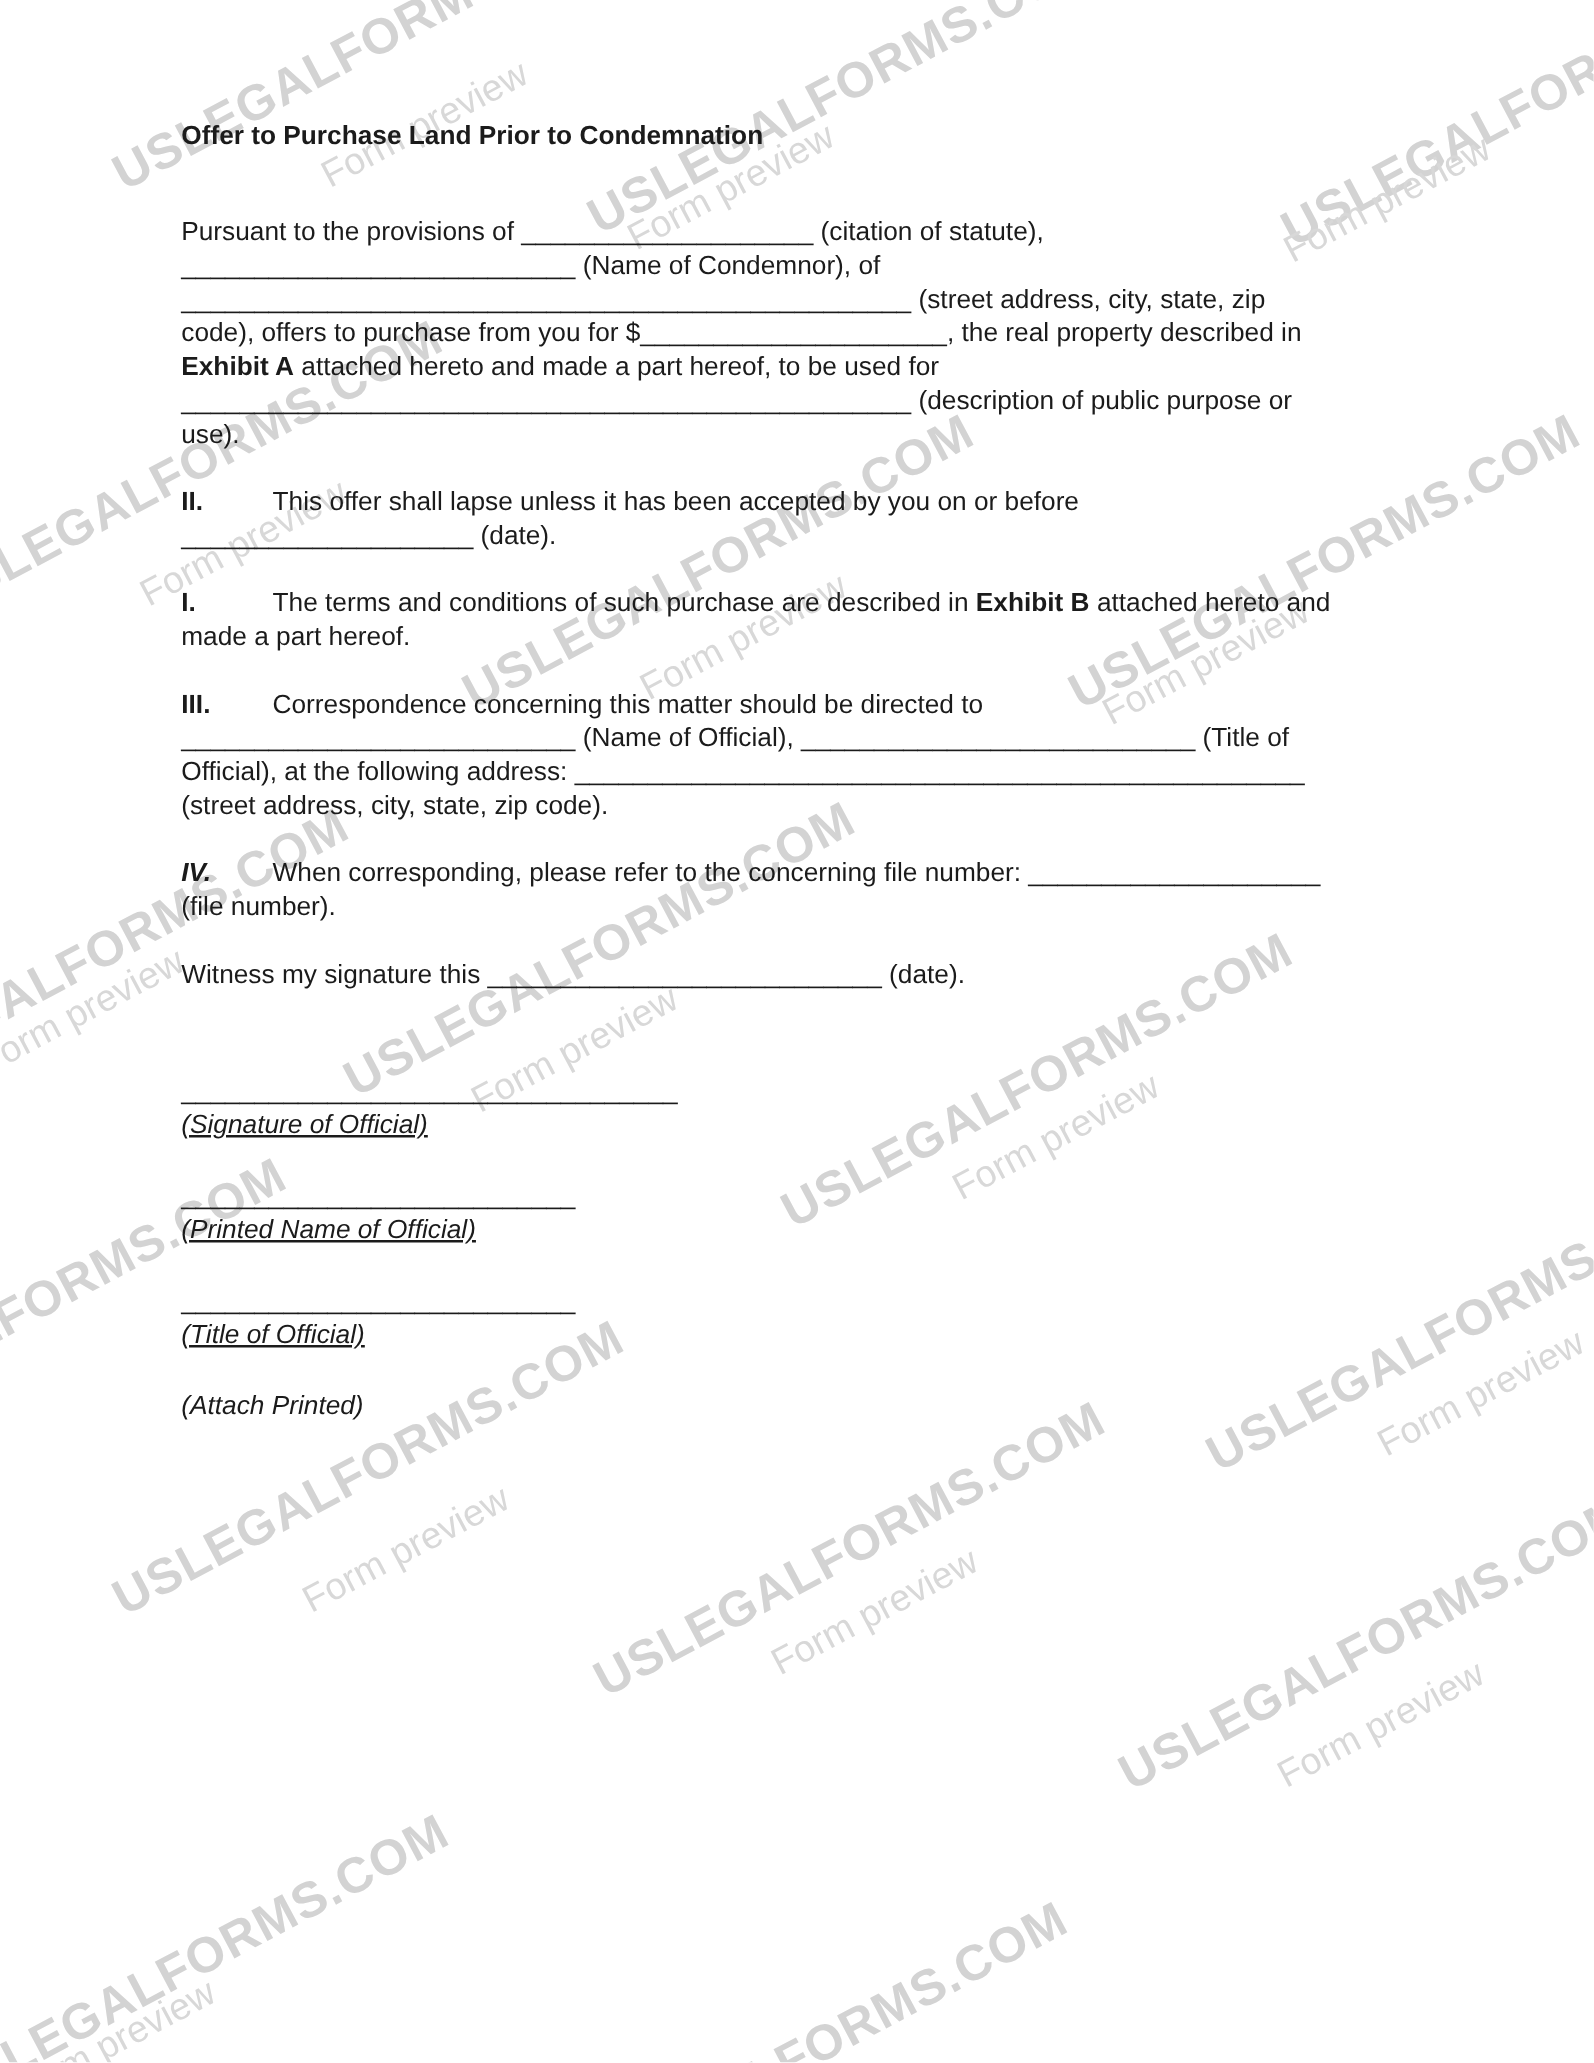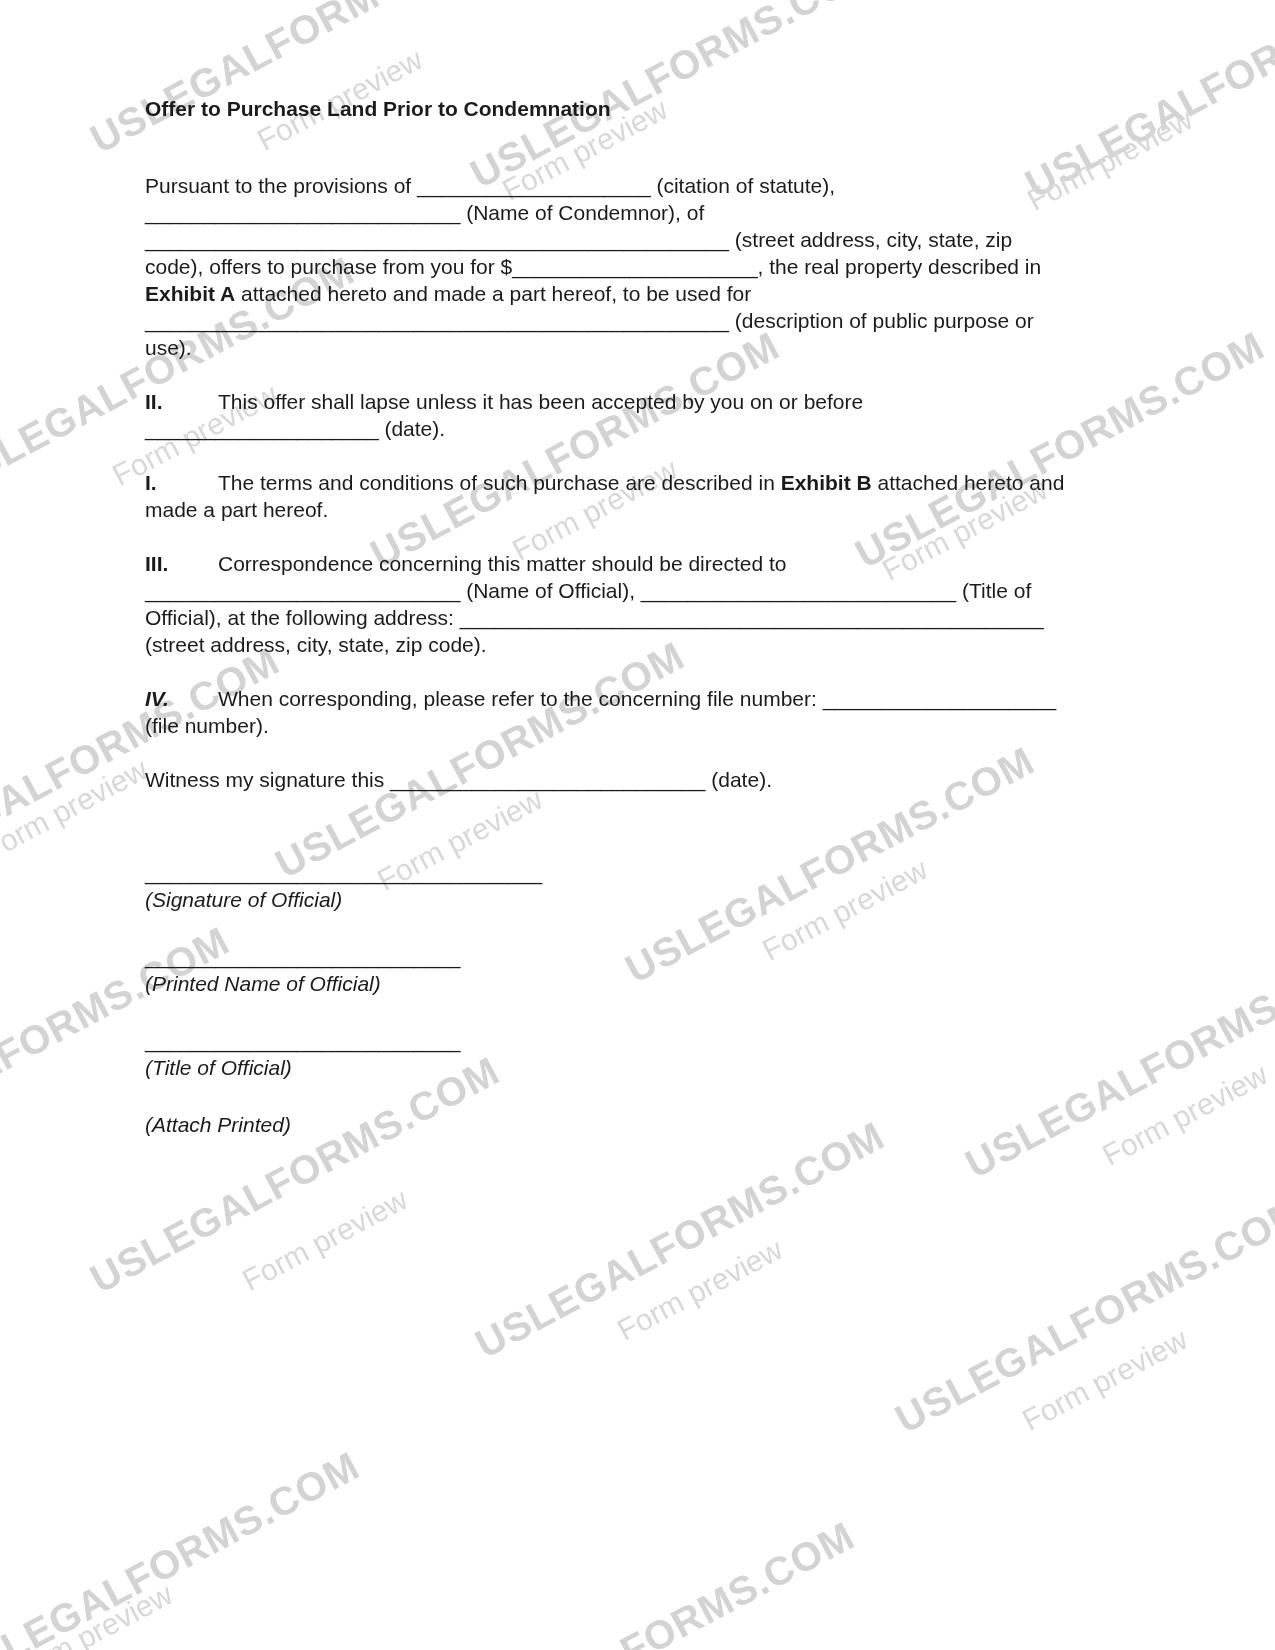--- a/index.html
+++ b/index.html
@@ -34,21 +34,21 @@
     line-height: 27px;
   }
   .title { font-weight: 700; text-align: left; margin: 0 0 50px 0; }
   .doc p { margin: 0 0 27px 0; }
   .sec-num { display: inline-block; width: 73px; font-weight: 700; }
   .sec-num.it { font-style: italic; }
   .hint { }
   .b { font-weight: 700; }
   .witness { margin-bottom: 66px !important; }
   .sig-block { margin: 0 0 30px 0; }
-  .sig-label { font-style: italic; }
+  .sig-label { font-style: italic; text-decoration: underline; }
   .attach { font-style: italic; }
 </style>
 </head>
 <body>
 
 <div class="page">
 
   <div class="wm-layer">
     <div class="wm brand" style="left:295px;top:35px">USLEGALFORMS.COM</div>
     <div class="wm brand" style="left:675px;top:70px">USLEGALFORMS.COM</div>

